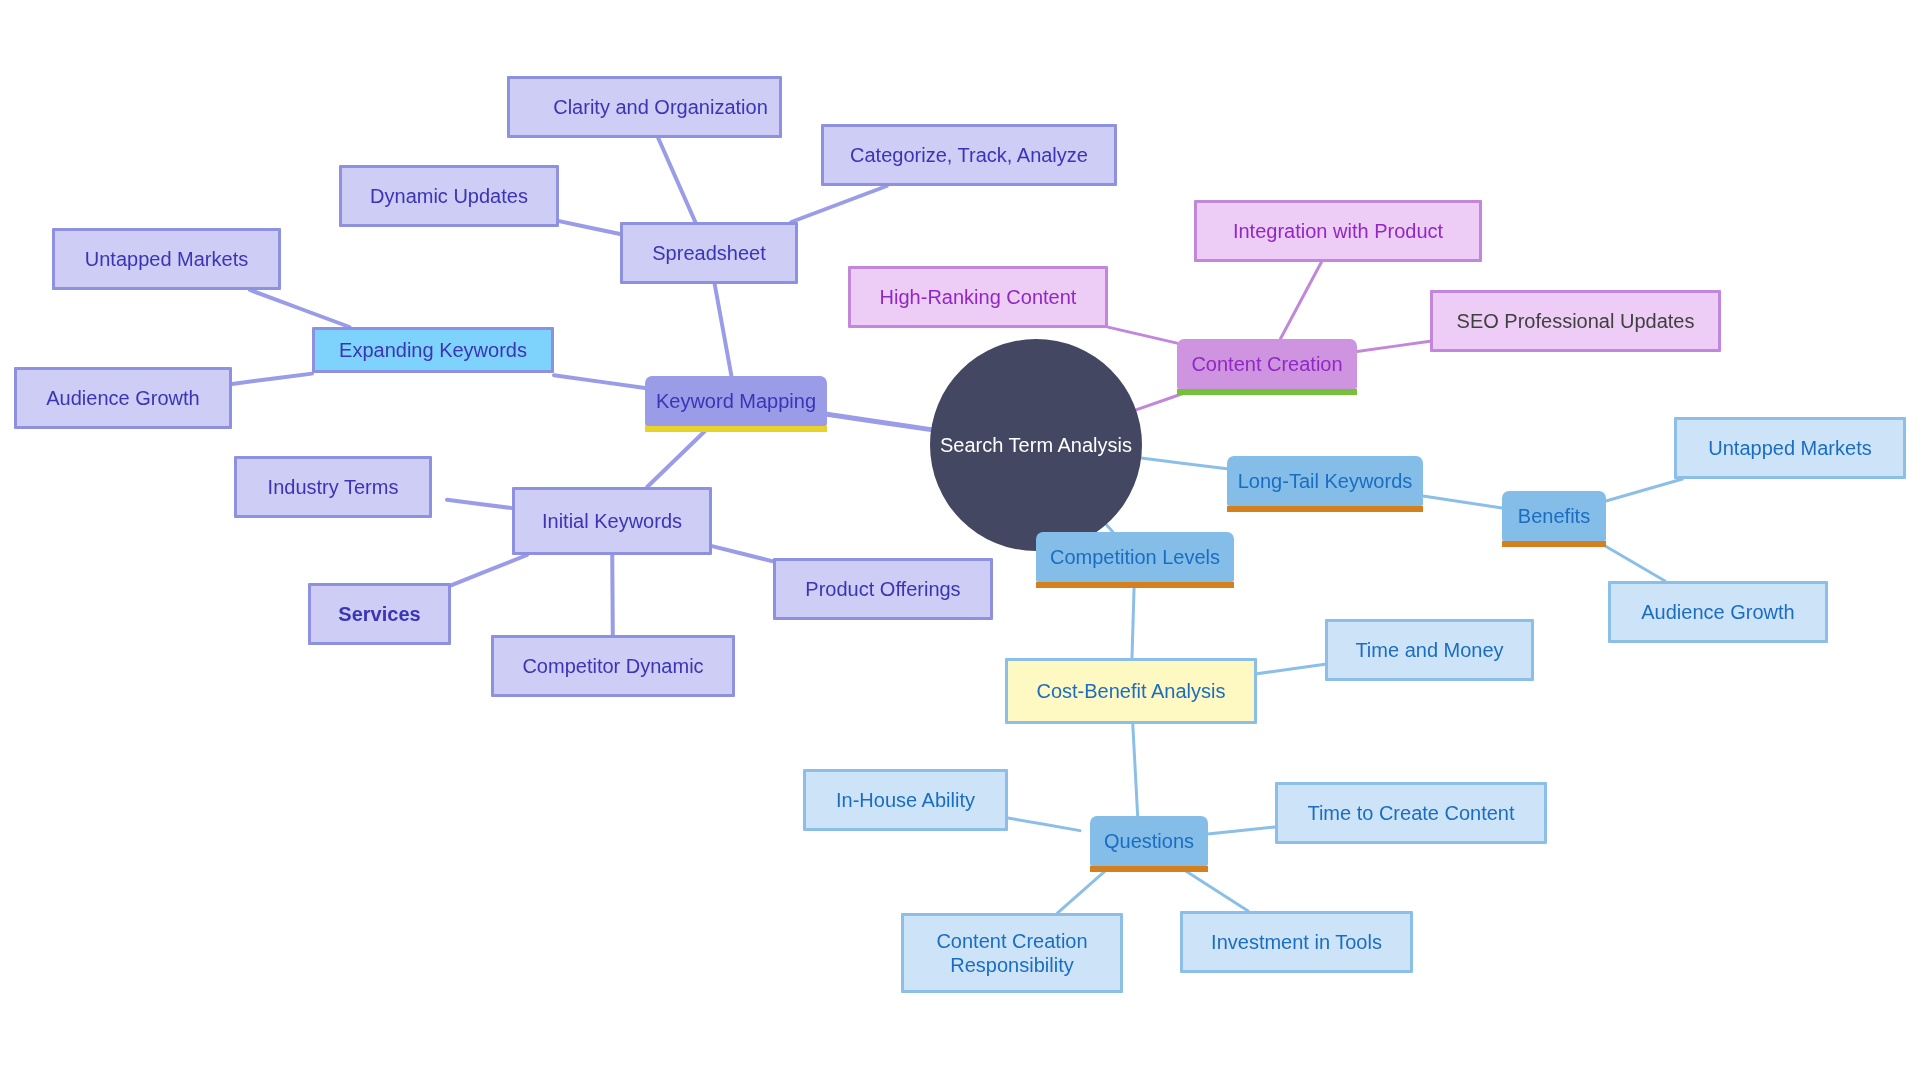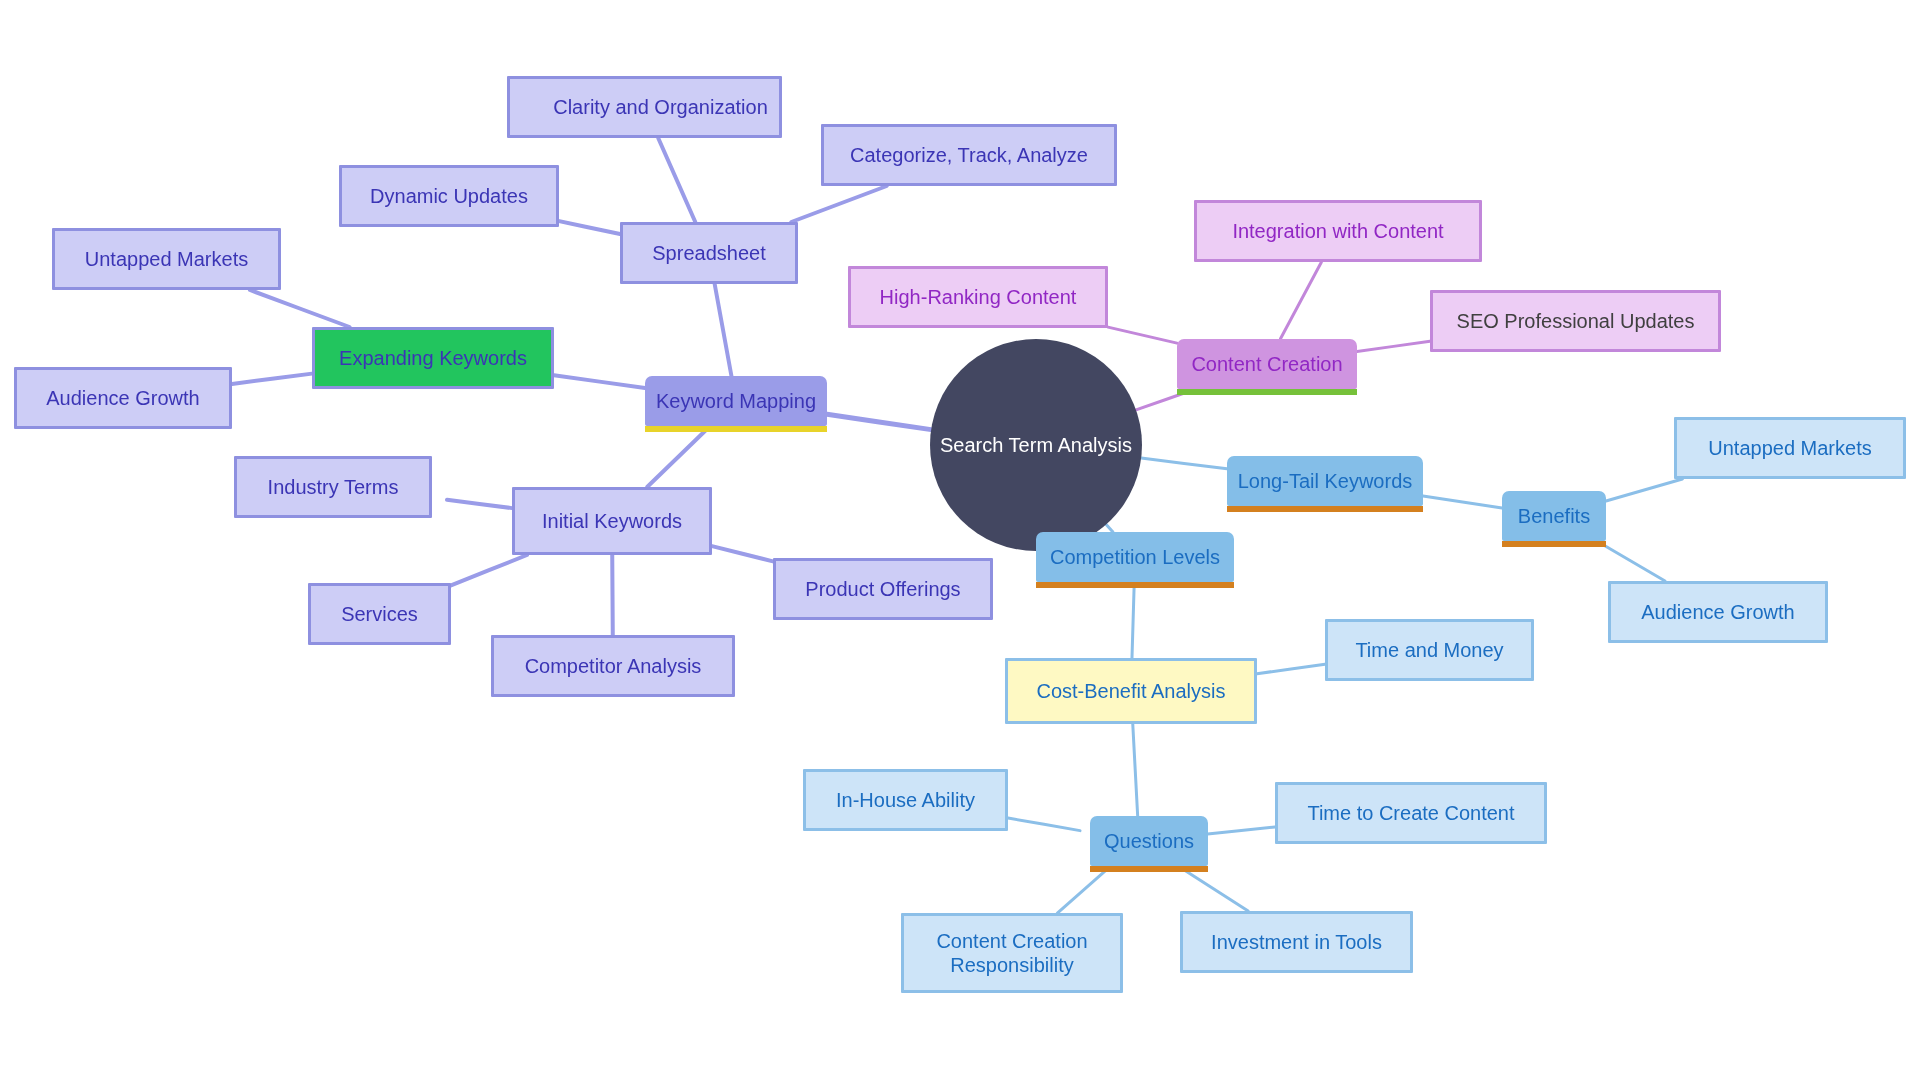--- a/index.html
+++ b/index.html
@@ -95,31 +95,31 @@
       <path d="M 1110.6517857142858 866 L 1084.0044642857142 889.5 L 1057.357142857143 913" stroke="#8cbfe8" stroke-width="3" fill="none" stroke-linecap="round" stroke-linejoin="round"></path>
       <path d="M 1177.9851485148515 866 L 1213.0717821782177 888.5 L 1248.1584158415842 911" stroke="#8cbfe8" stroke-width="3" fill="none" stroke-linecap="round" stroke-linejoin="round"></path>
     </svg>
   <div id="node-layer">
       <div class="node root" style="left: 930px; top: 339px; width: 212px; height: 212px; background: rgb(67, 71, 97); color: rgb(255, 255, 255);"><span>Search Term Analysis</span></div>
       <div class="node branch" style="left: 645px; top: 376px; width: 182px; height: 50px; color: rgb(59, 53, 181); background: rgb(154, 156, 232);"><div class="accent-bar" style="background: rgb(232, 211, 42);"></div><span>Keyword Mapping</span></div>
       <div class="node leaf" style="left: 620px; top: 222px; width: 178px; height: 62px; color: rgb(59, 53, 181); background: rgb(205, 205, 246); border-color: rgb(142, 144, 224);"><span>Spreadsheet</span></div>
       <div class="node leaf" style="left: 507px; top: 76px; width: 275px; height: 62px; color: rgb(59, 53, 181); background: rgb(205, 205, 246); border-color: rgb(142, 144, 224); padding-left: 32px;"><span>Clarity and Organization</span></div>
       <div class="node leaf" style="left: 331px; top: 165px; width: 220px; height: 62px; color: rgb(59, 53, 181); background: rgb(205, 205, 246); border-color: rgb(142, 144, 224); margin-left: 8px;"><span>Dynamic Updates</span></div>
       <div class="node leaf" style="left: 821px; top: 124px; width: 296px; height: 62px; color: rgb(59, 53, 181); background: rgb(205, 205, 246); border-color: rgb(142, 144, 224);"><span>Categorize, Track, Analyze</span></div>
-      <div class="node leaf" style="left: 312px; top: 327px; width: 242px; height: 62px; color: rgb(59, 53, 181); background: #22c55e; border-color: rgb(142, 144, 224);"><span>Expanding Keywords</span></div>
+      <div class="node leaf" style="left: 312px; top: 327px; width: 242px; height: 46px; color: rgb(59, 53, 181); background: #7dd3fc; border-color: rgb(142, 144, 224);"><span>Expanding Keywords</span></div>
       <div class="node leaf" style="left: 52px; top: 228px; width: 229px; height: 62px; color: rgb(59, 53, 181); background: rgb(205, 205, 246); border-color: rgb(142, 144, 224);"><span>Untapped Markets</span></div>
       <div class="node leaf" style="left: 14px; top: 367px; width: 218px; height: 62px; color: rgb(59, 53, 181); background: rgb(205, 205, 246); border-color: rgb(142, 144, 224);"><span>Audience Growth</span></div>
       <div class="node leaf" style="left: 512px; top: 487px; width: 200px; height: 68px; color: rgb(59, 53, 181); background: rgb(205, 205, 246); border-color: rgb(142, 144, 224);"><span>Initial Keywords</span></div>
       <div class="node leaf" style="left: 234px; top: 456px; width: 198px; height: 62px; color: rgb(59, 53, 181); background: rgb(205, 205, 246); border-color: rgb(142, 144, 224);"><span>Industry Terms</span></div>
-      <div class="node leaf" style="left: 308px; top: 583px; width: 143px; height: 62px; color: rgb(59, 53, 181); background: rgb(205, 205, 246); border-color: rgb(142, 144, 224);"><span>Services</span></div>
-      <div class="node leaf" style="left: 491px; top: 635px; width: 244px; height: 62px; color: rgb(59, 53, 181); background: rgb(205, 205, 246); border-color: rgb(142, 144, 224);"><span>Competitor Analysis</span></div>
+      <div class="node leaf" style="left: 308px; top: 583px; width: 143px; height: 62px; color: rgb(59, 53, 181); background: rgb(205, 205, 246); border-color: rgb(142, 144, 224); font-weight: bold;"><span>Services</span></div>
+      <div class="node leaf" style="left: 491px; top: 635px; width: 244px; height: 62px; color: rgb(59, 53, 181); background: rgb(205, 205, 246); border-color: rgb(142, 144, 224);"><span>Competitor Dynamic</span></div>
       <div class="node leaf" style="left: 773px; top: 558px; width: 220px; height: 62px; color: rgb(59, 53, 181); background: rgb(205, 205, 246); border-color: rgb(142, 144, 224);"><span>Product Offerings</span></div>
       <div class="node branch" style="left: 1177px; top: 339px; width: 180px; height: 50px; color: rgb(145, 39, 196); background: rgb(207, 148, 224);"><div class="accent-bar" style="background: rgb(118, 193, 58);"></div><span>Content Creation</span></div>
       <div class="node leaf" style="left: 848px; top: 266px; width: 260px; height: 62px; color: rgb(145, 39, 196); background: rgb(237, 205, 245); border-color: rgb(194, 135, 218);"><span>High-Ranking Content</span></div>
-      <div class="node leaf" style="left: 1194px; top: 200px; width: 288px; height: 62px; color: rgb(145, 39, 196); background: rgb(237, 205, 245); border-color: rgb(194, 135, 218);"><span>Integration with Content</span></div>
+      <div class="node leaf" style="left: 1194px; top: 200px; width: 288px; height: 62px; color: rgb(145, 39, 196); background: rgb(237, 205, 245); border-color: rgb(194, 135, 218);"><span>Integration with Product</span></div>
       <div class="node leaf" style="left: 1430px; top: 290px; width: 291px; height: 62px; color: #404040; background: rgb(237, 205, 245); border-color: rgb(194, 135, 218);"><span>SEO Professional Updates</span></div>
       <div class="node branch" style="left: 1227px; top: 456px; width: 196px; height: 50px; color: rgb(27, 109, 193); background: rgb(132, 190, 232);"><div class="accent-bar" style="background: rgb(212, 128, 31);"></div><span>Long-Tail Keywords</span></div>
       <div class="node branch" style="left: 1502px; top: 491px; width: 104px; height: 50px; color: rgb(27, 109, 193); background: rgb(132, 190, 232);"><div class="accent-bar" style="background: rgb(212, 128, 31);"></div><span>Benefits</span></div>
       <div class="node leaf" style="left: 1674px; top: 417px; width: 232px; height: 62px; color: rgb(27, 109, 193); background: rgb(205, 228, 248); border-color: rgb(140, 191, 232);"><span>Untapped Markets</span></div>
       <div class="node leaf" style="left: 1608px; top: 581px; width: 220px; height: 62px; color: rgb(27, 109, 193); background: rgb(205, 228, 248); border-color: rgb(140, 191, 232);"><span>Audience Growth</span></div>
       <div class="node branch" style="left: 1036px; top: 532px; width: 198px; height: 50px; color: rgb(27, 109, 193); background: rgb(132, 190, 232);"><div class="accent-bar" style="background: rgb(212, 128, 31);"></div><span>Competition Levels</span></div>
       <div class="node leaf" style="left: 1005px; top: 658px; width: 252px; height: 66px; color: rgb(27, 109, 193); background: #fef9c3; border-color: rgb(140, 191, 232);"><span>Cost-Benefit Analysis</span></div>
       <div class="node leaf" style="left: 1325px; top: 619px; width: 209px; height: 62px; color: rgb(27, 109, 193); background: rgb(205, 228, 248); border-color: rgb(140, 191, 232);"><span>Time and Money</span></div>
       <div class="node branch" style="left: 1080px; top: 816px; width: 118px; height: 50px; color: rgb(27, 109, 193); background: rgb(132, 190, 232); margin-left: 10px;"><div class="accent-bar" style="background: rgb(212, 128, 31);"></div><span>Questions</span></div>
       <div class="node leaf" style="left: 803px; top: 769px; width: 205px; height: 62px; color: rgb(27, 109, 193); background: rgb(205, 228, 248); border-color: rgb(140, 191, 232);"><span>In-House Ability</span></div>

